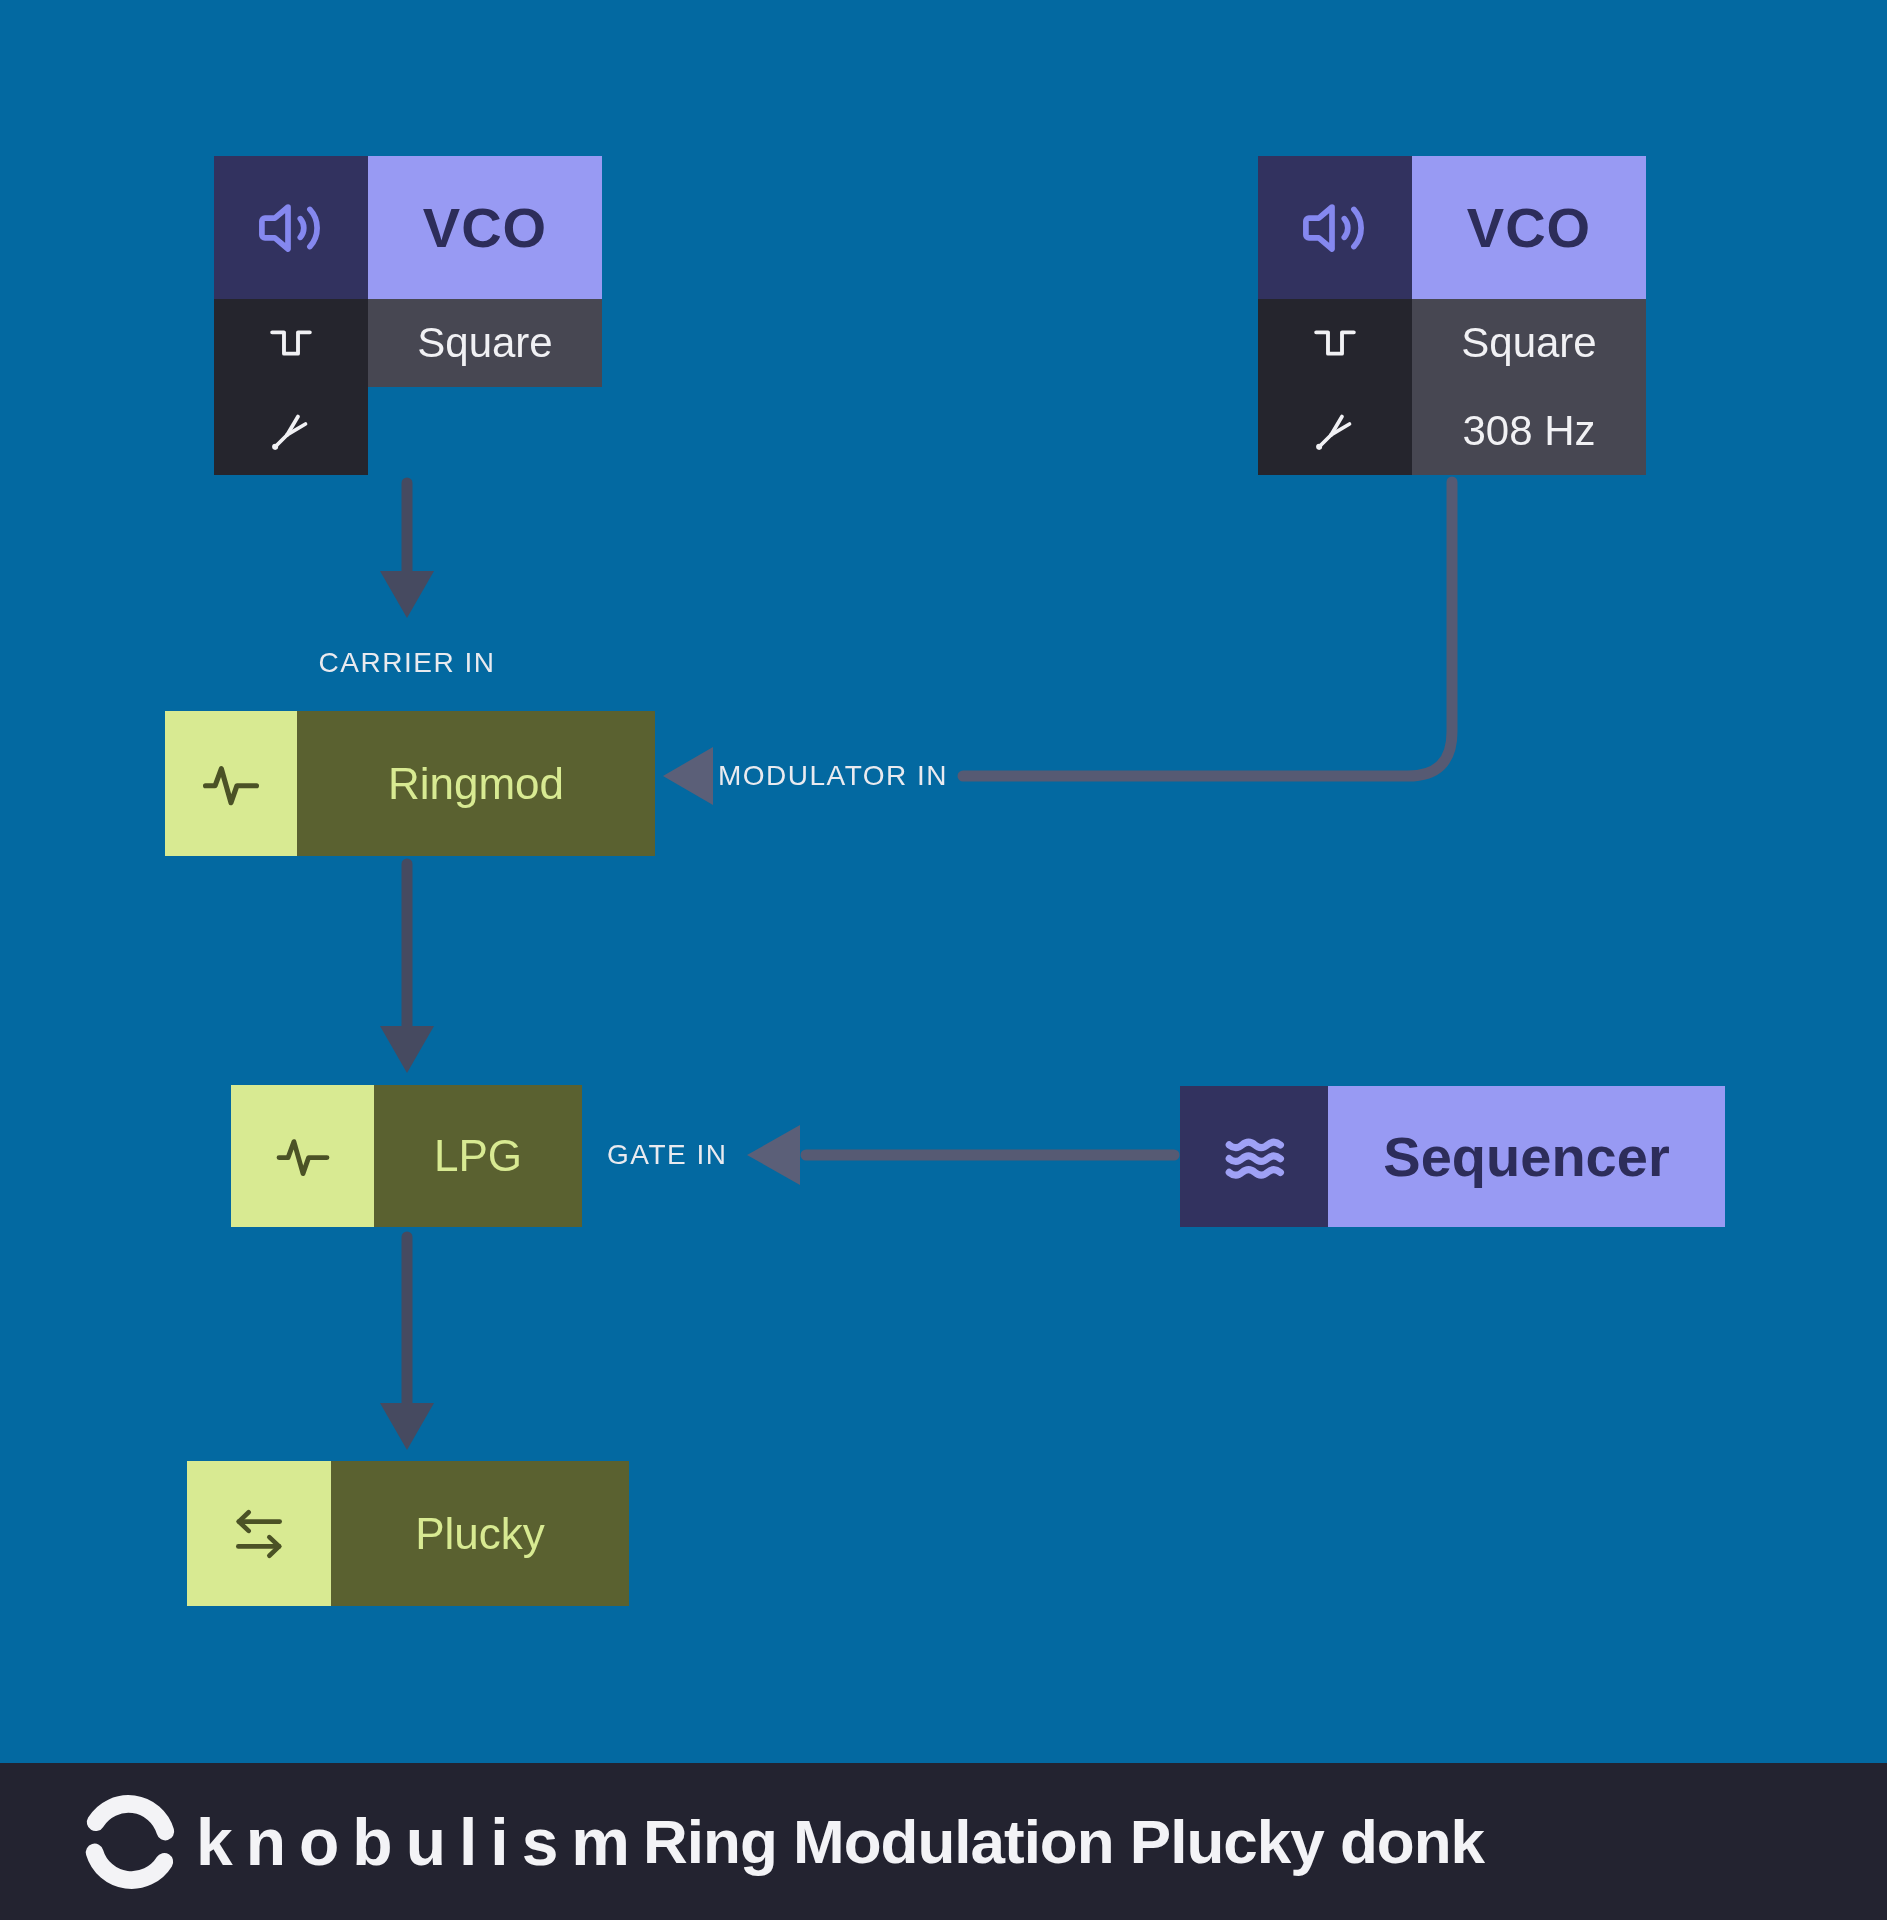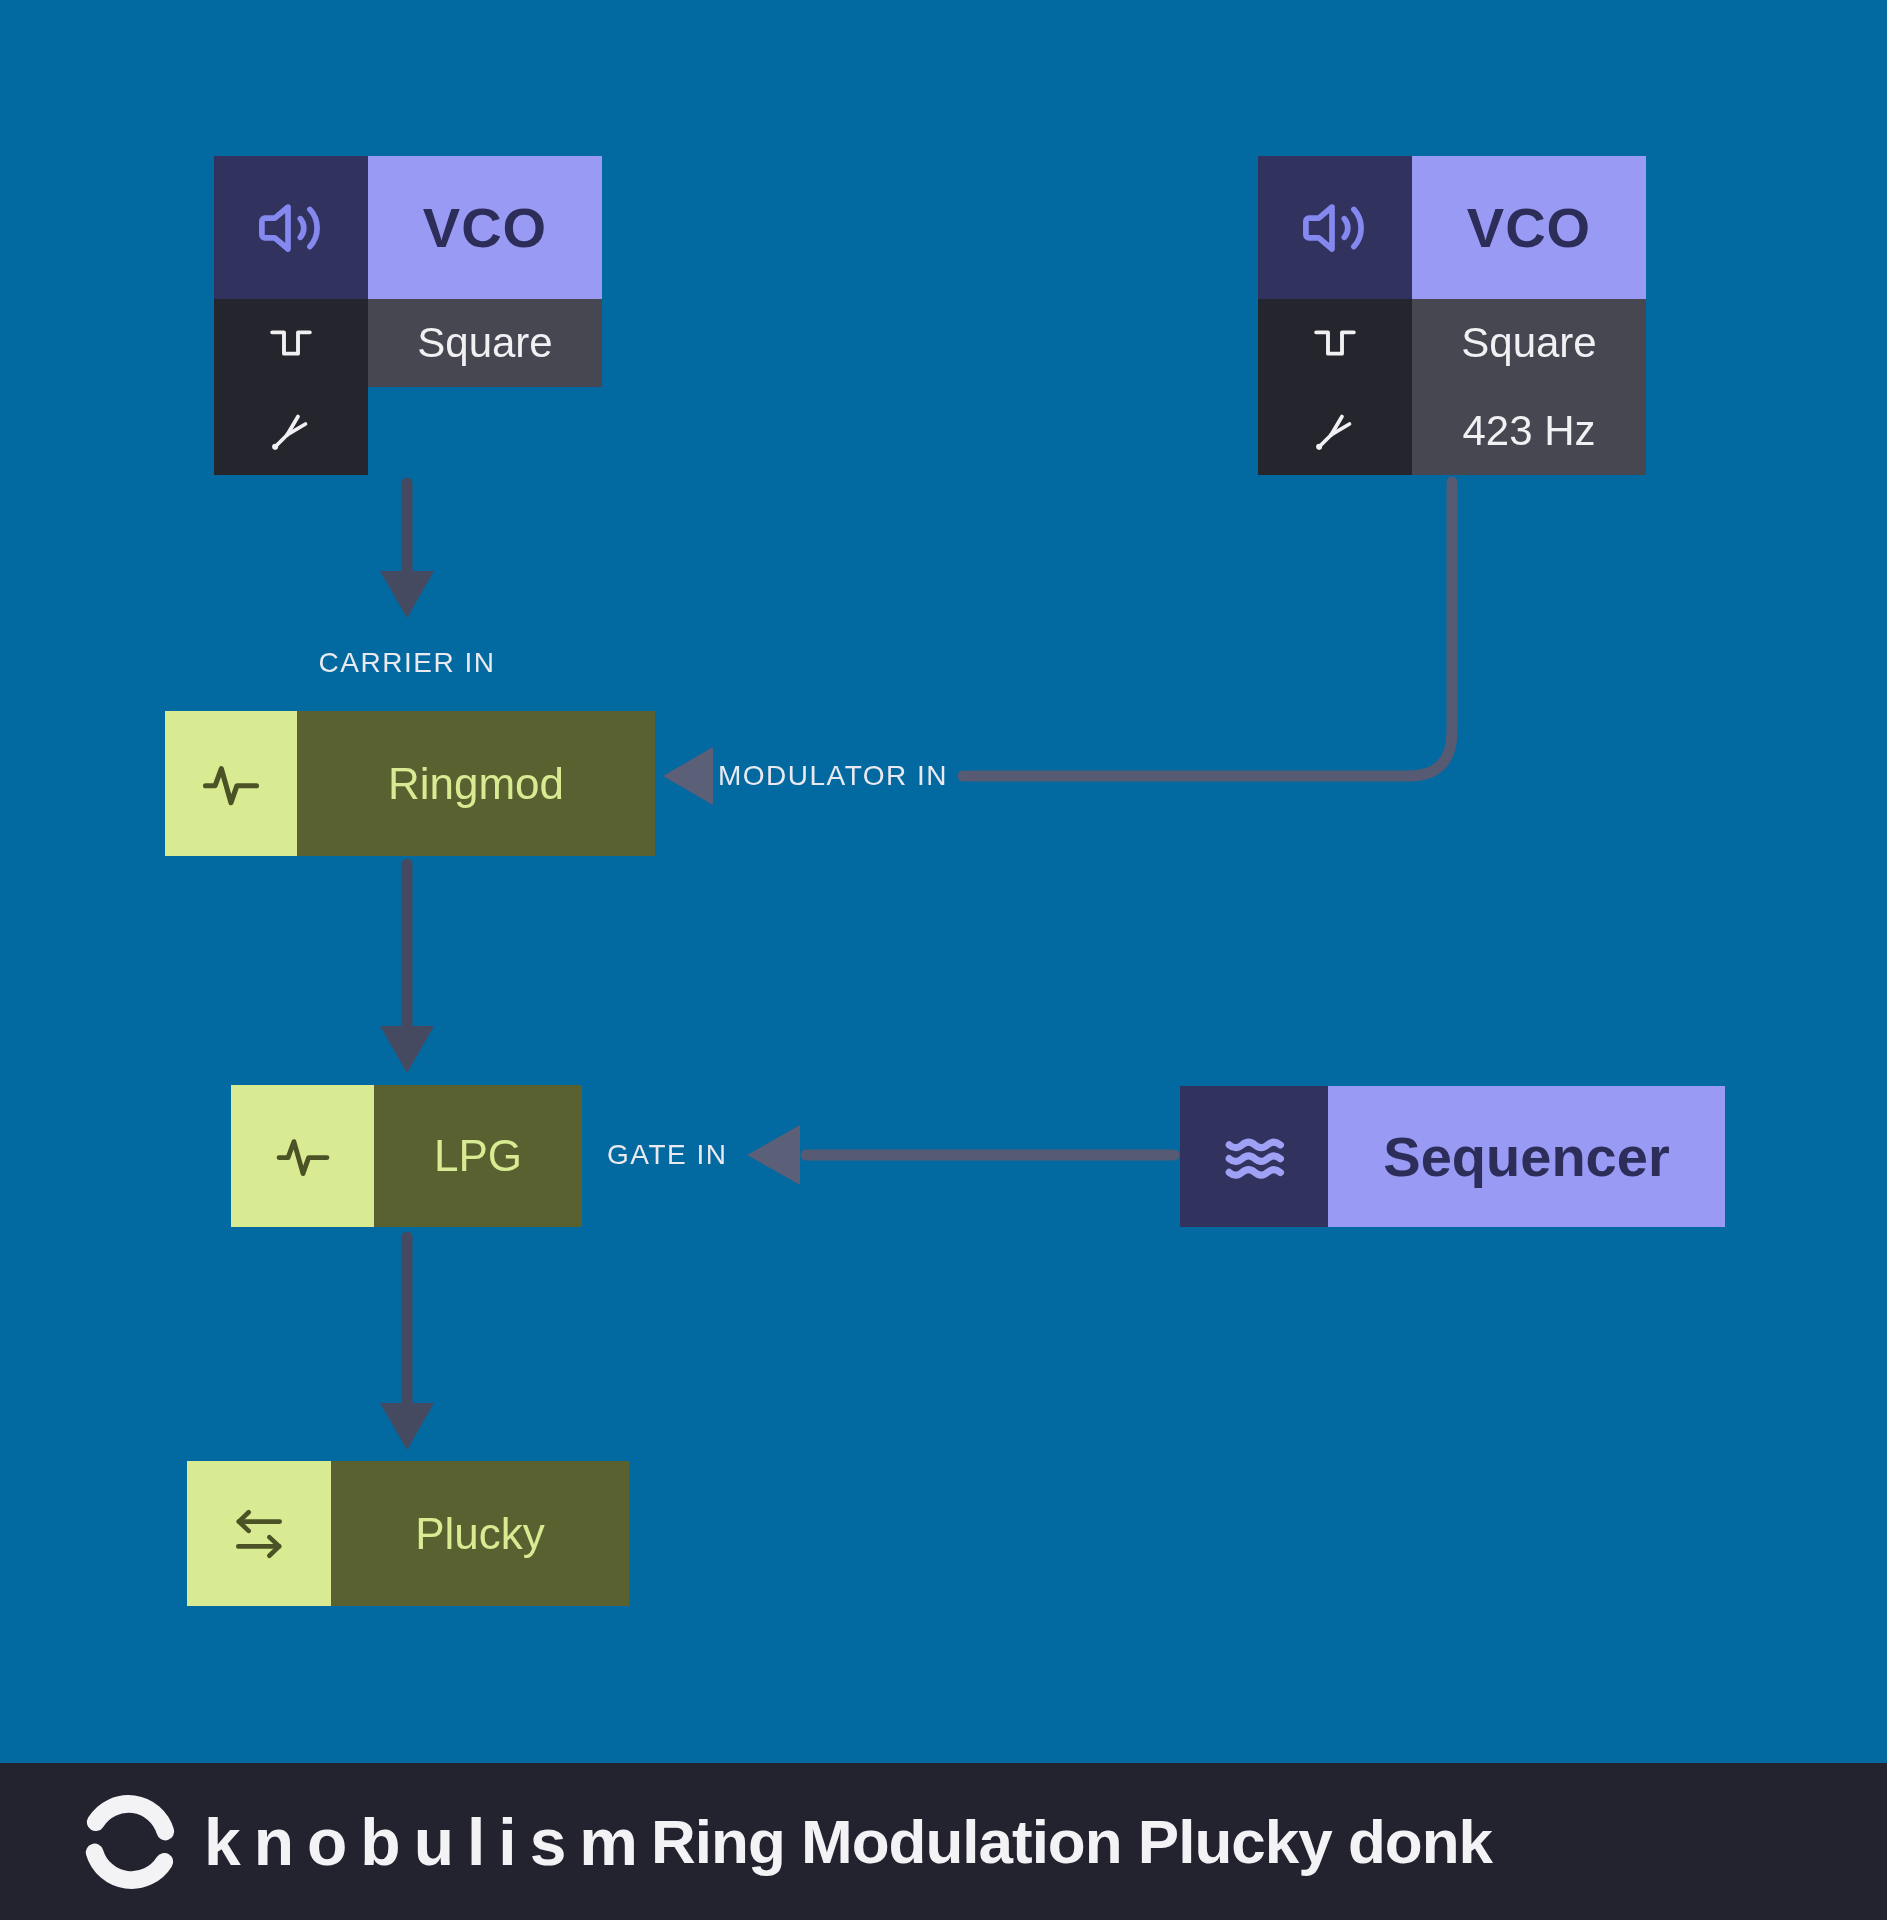--- a/index.html
+++ b/index.html
@@ -47,21 +47,21 @@
   
   .wires { position:absolute; left:0; top:0; }
   .stem  { stroke:#464a60; stroke-width:11; stroke-linecap:round; fill:none; }
   .wire  { stroke:#565a73; stroke-width:11; stroke-linecap:round; fill:none; }
   .head-dark  { fill:#464a60; }
   .head-light { fill:#5b5f78; }
 
   
   #footer { position:absolute; left:0; top:1763px; width:1887px; height:157px;
             background:#232330; display:flex; align-items:center; padding-left:78px; }
-  #brand { color:#f3f3f6; font-size:66px; font-weight:bold; letter-spacing:13px; margin-left:22px; }
+  #brand { color:#f3f3f6; font-size:66px; font-weight:bold; letter-spacing:13px; margin-left:14px; }
   #patch-title { color:#f3f3f6; font-size:62px; font-weight:bold; letter-spacing:-1px; white-space:nowrap; }
 
   svg { display:block; }
 </style>
 </head>
 <body>
 
 <div id="canvas">
 
   <svg class="wires" width="1887" height="1920" viewBox="0 0 1887 1920">
@@ -133,21 +133,21 @@
     </div>
     <div class="cell row-value">Square</div>
     <div class="cell row-icon">
       <svg width="56" height="56" viewBox="0 0 24 24" fill="none" stroke="#f1f1f4" stroke-width="1.6" stroke-linecap="round" stroke-linejoin="round">
         <circle cx="5.2" cy="18.8" r="1.3" fill="#f1f1f4" stroke="none"></circle>
         <path d="M6.1 17.9 10.3 13.7"></path>
         <path d="M10.3 13.7 15.0 5.8"></path>
         <path d="M10.3 13.7 18.2 9.0"></path>
       </svg>
     </div>
-    <div class="cell row-value">423 Hz</div>
+    <div class="cell row-value">308 Hz</div>
   </div>
 
   <div class="conn-label" id="lbl-carrier">CARRIER IN</div>
   <div class="conn-label" id="lbl-modulator">MODULATOR IN</div>
   <div class="conn-label" id="lbl-gate">GATE IN</div>
 
   <div class="module gmod" id="ringmod">
     <div class="g-icon">
       <svg width="68" height="68" viewBox="0 0 24 24" fill="none" stroke="#4b5226" stroke-width="1.8" stroke-linecap="round" stroke-linejoin="round">
         <path d="M3 12.6h3.4l2.2-6 3.4 12 2.1-6H21"></path>

